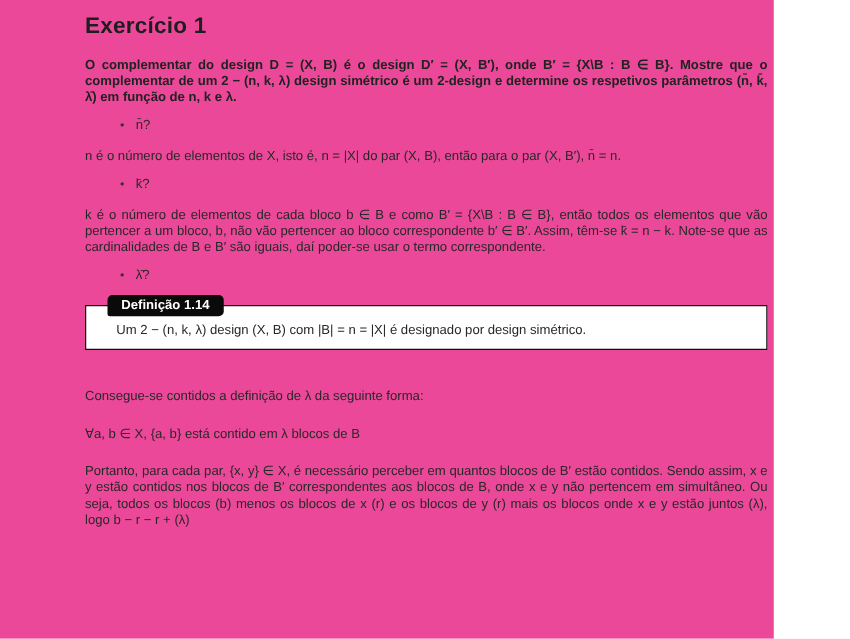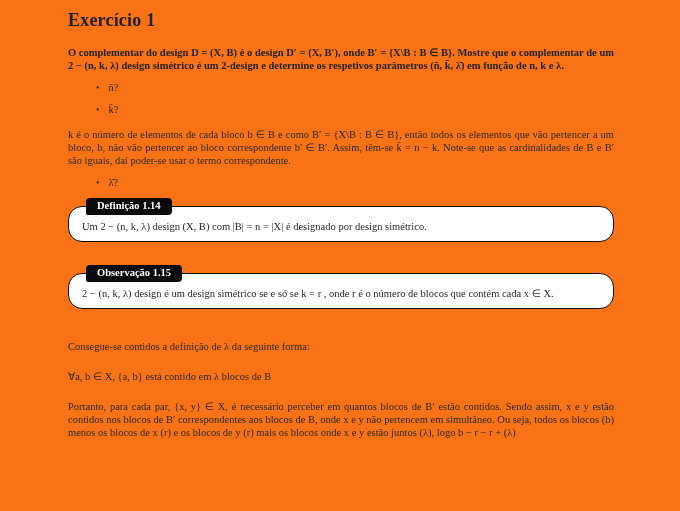--- a/index.html
+++ b/index.html
@@ -2,25 +2,25 @@
 <html><head>
 <meta charset="utf-8">
 <style>
   html, body {
     margin: 0;
     padding: 0;
     background: #ffffff;
   }
   .page {
     position: relative;
-    width: 680px;
+    width: 619px;
     height: 511px;
-    background: #f97316;
+    background: #ec4899;
     overflow: hidden;
-    font-family: Liberation Serif, serif;
+    font-family: Liberation Sans, sans-serif;
     color: #282828;
   }
   .content {
     position: absolute;
     left: 68px;
     top: 6px;
     width: 546px;
   }
   h1.doc-title {
     font-size: 18px;
@@ -47,23 +47,23 @@
     line-height: 13px;
   }
   .bullet-row .dot {
     font-size: 10px;
     margin-right: 9px;
     color: #333333;
   }
   .mathbox {
     position: relative;
     border: 1.5px solid #0c0c0c;
-    border-radius: 14px;
+    border-radius: 0;
     margin: 17px 0 31px 0;
-    padding: 13px 13px 8px 13px;
+    padding: 13px 13px 8px 24px;
     background: #ffffff;
   }
   .mathbox .box-label {
     position: absolute;
     top: -9px;
     left: 17px;
     background: #0a0a0a;
     color: #ffffff;
     font-weight: 700;
     font-size: 10.5px;
@@ -90,43 +90,40 @@
     <h1 class="doc-title">Exercício 1</h1>
 
     <p class="para bold">O complementar do design D = (X, B) é o design D′ = (X, B′), onde B′ = {X\B : B ∈ B}. Mostre que o complementar de um 2 − (n, k, λ) design simétrico é um 2-design e determine os respetivos parâmetros (n̄, k̄, λ̄) em função de n, k e λ.</p>
 
 
     <div class="bullet-row">
       <span class="dot">•</span>
       <span>n̄?</span>
     </div>
 
+    <p class="para">n é o número de elementos de X, isto é, n = |X| do par (X, B), então para o par (X, B′), n̄ = n.</p>
 
     <div class="bullet-row">
       <span class="dot">•</span>
       <span>k̄?</span>
     </div>
 
     <p class="para">k é o número de elementos de cada bloco b ∈ B e como B′ = {X\B : B ∈ B}, então todos os elementos que vão pertencer a um bloco, b, não vão pertencer ao bloco correspondente b′ ∈ B′. Assim, têm-se k̄ = n − k. Note-se que as cardinalidades de B e B′ são iguais, daí poder-se usar o termo correspondente.</p>
 
     <div class="bullet-row">
       <span class="dot">•</span>
       <span>λ̄?</span>
     </div>
 
 
     <div class="mathbox">
       <span class="box-label">Definição 1.14</span>
       <p class="para">Um 2 − (n, k, λ) design (X, B) com |B| = n = |X| é designado por design simétrico.</p>
     </div>
 
-    <div class="mathbox">
-      <span class="box-label">Observação 1.15</span>
-      <p class="para">2 − (n, k, λ) design é um design simétrico se e só se k = r , onde r é o número de blocos que contém cada x ∈ X.</p>
-    </div>
 
     <p class="para">Consegue-se contidos a definição de λ da seguinte forma:</p>
 
     <p class="formula">∀a, b ∈ X, {a, b} está contido em λ blocos de B</p>
 
     <p class="para">Portanto, para cada par, {x, y} ∈ X, é necessário perceber em quantos blocos de B′ estão contidos. Sendo assim, x e y estão contidos nos blocos de B′ correspondentes aos blocos de B, onde x e y não pertencem em simultâneo. Ou seja, todos os blocos (b) menos os blocos de x (r) e os blocos de y (r) mais os blocos onde x e y estão juntos (λ), logo b − r − r + (λ)</p>
 
   </div>
 </div>
 

